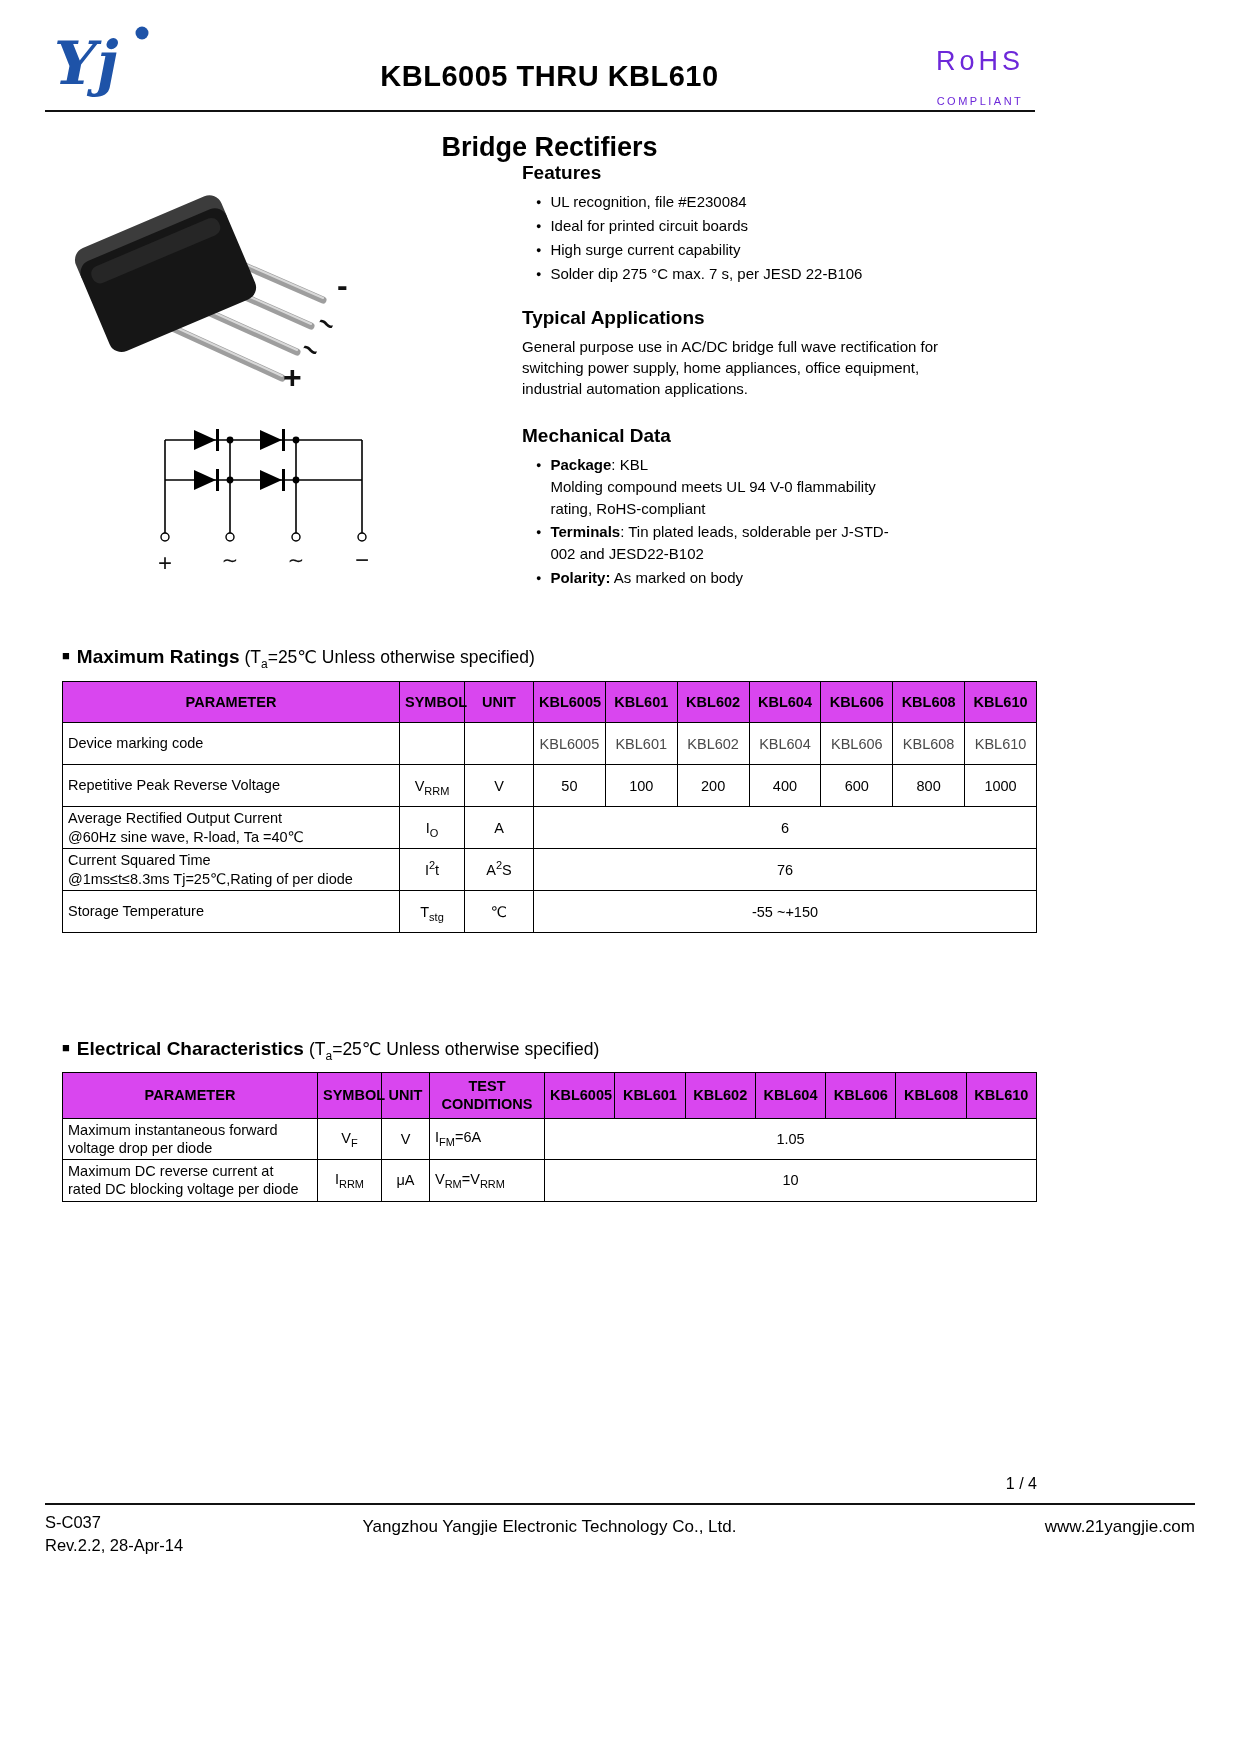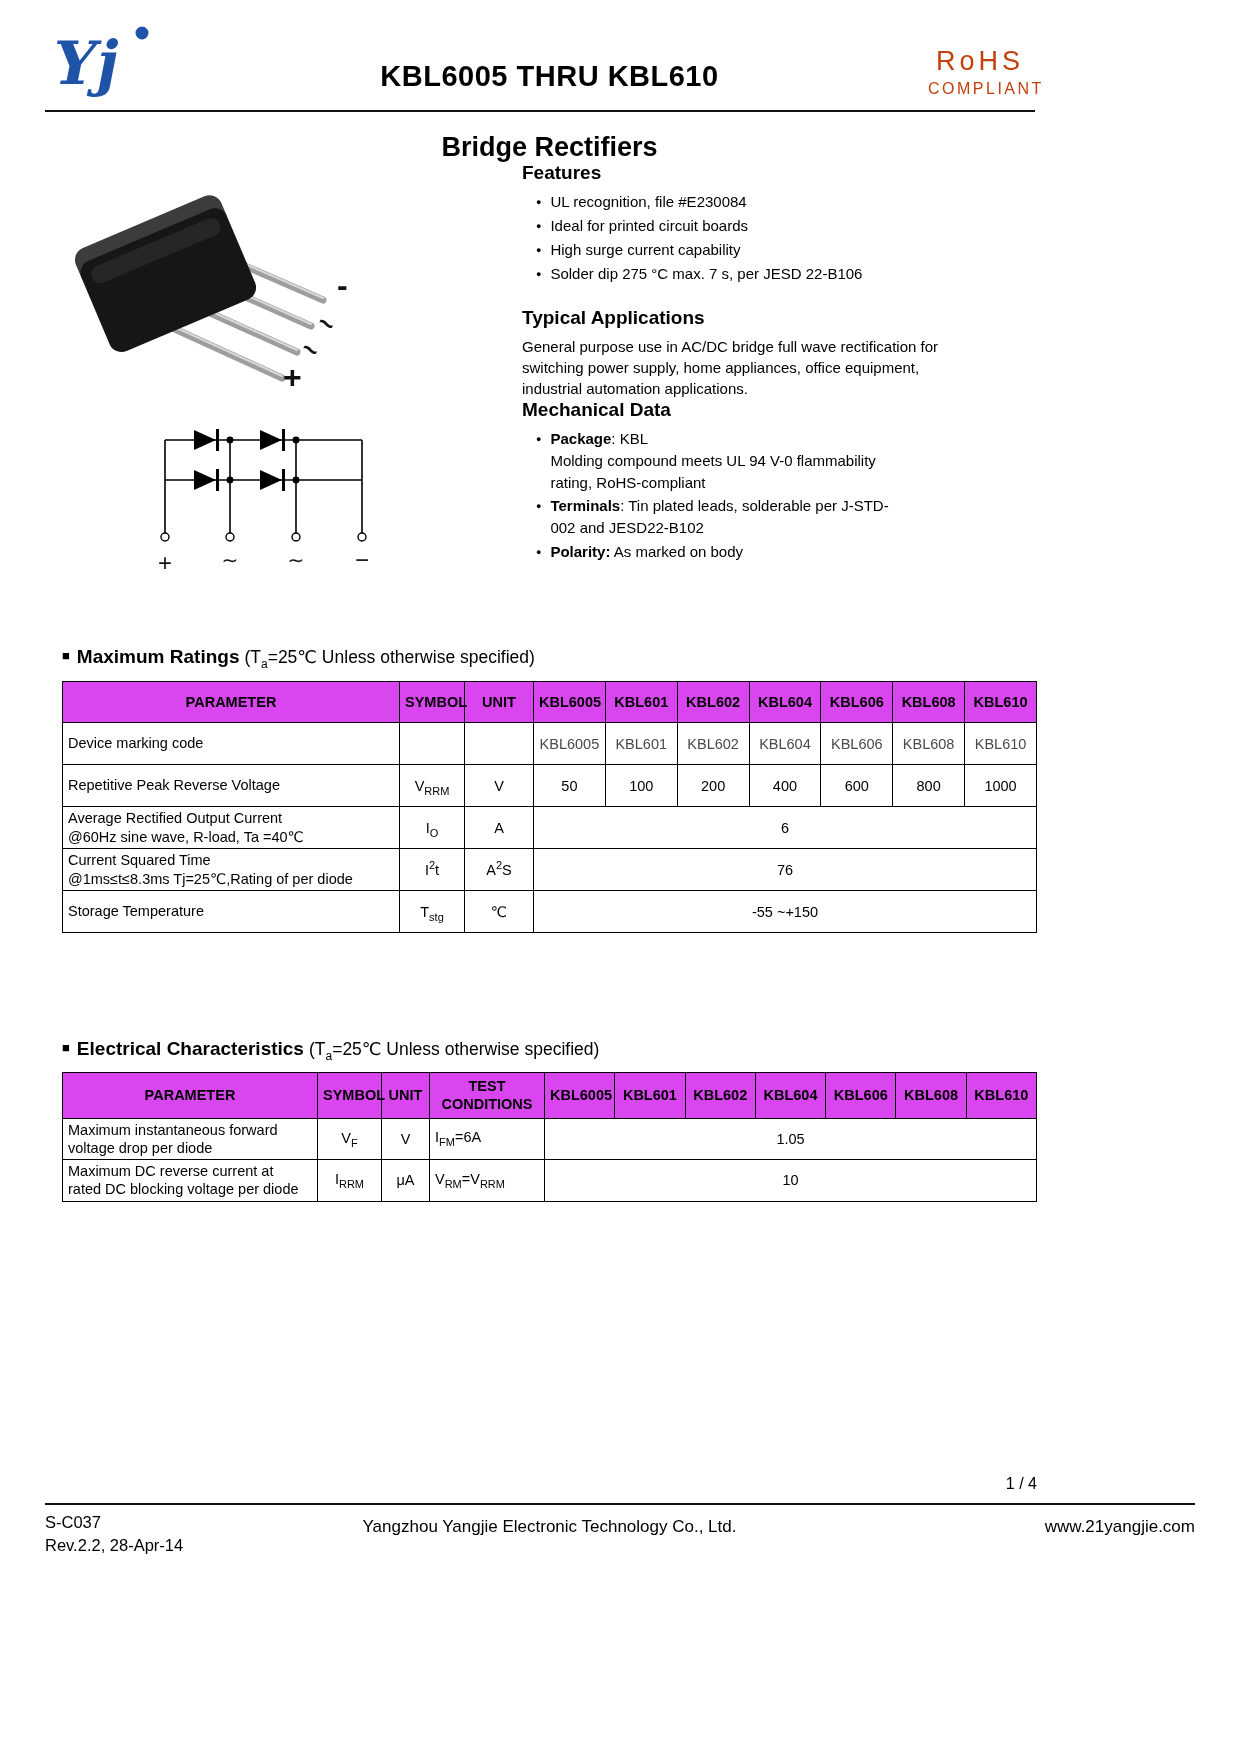--- a/index.html
+++ b/index.html
@@ -7,23 +7,23 @@
   .page {
     position:relative; width:1240px; height:1754px; background:#ffffff;
     font-family:"Liberation Sans","DejaVu Sans",sans-serif; color:#000;
     overflow:hidden;
   }
 
   
   .logo { position:absolute; left:52px; top:20px; }
   .doc-title { position:absolute; left:62px; top:60px; width:975px; text-align:center;
     font-size:29px; font-weight:bold; letter-spacing:0.5px; }
-  .rohs { position:absolute; left:928px; top:46px; width:104px; text-align:center; color:#c2410c; }
+  .rohs { position:absolute; left:928px; top:46px; width:104px; text-align:center; color:#6d28d9; }
   .rohs-main { font-size:27px; letter-spacing:4px; }
-  .rohs-sub  { font-size:16px; letter-spacing:2.5px; margin-top:3px; }
+  .rohs-sub  { font-size:11px; letter-spacing:2.5px; margin-top:18px; }
   .header-rule { position:absolute; left:45px; top:110px; width:990px; border-top:2px solid #111; }
 
   .main-title { position:absolute; left:62px; top:132px; width:975px; text-align:center;
     font-size:27px; font-weight:bold; }
 
   
   .photo   { position:absolute; left:65px;  top:180px; }
   .circuit { position:absolute; left:150px; top:415px; }
   .lead    { stroke:#9e9e9e; stroke-width:7; stroke-linecap:round; }
   .lead-hi { stroke:#d9d9d9; stroke-width:2; stroke-linecap:round; }
@@ -33,21 +33,21 @@
   
   .right-col { position:absolute; left:522px; top:162px; width:470px; }
   .h3 { font-size:19px; font-weight:bold; margin-bottom:7px; }
   .blist { padding-left:14px; margin-bottom:4px; }
   .bitem { display:flex; font-size:15px; line-height:1.45; margin-bottom:2px; }
   .blt { font-size:9px; line-height:22px; margin-right:9px; flex:none; }
   .mcont { width:345px; }
   .extra { display:block; }
   .body { font-size:15px; line-height:1.4; width:460px; }
   .mt22 { margin-top:22px; }
-  .mt24 { }
+  .mt24 { margin-top:26px; }
 
   
   .sec-head { position:absolute; left:62px; font-size:19px; white-space:nowrap; }
   .sec-head .marker { font-size:13px; vertical-align:3px; margin-right:7px; }
   .sec-head .sec-title { font-weight:bold; margin-right:5px; }
   .sec-head .sec-cond { font-size:17.5px; }
   .sec-head sub { font-size:12px; }
 
   
   .tbl { position:absolute; left:62px; width:975px; border-collapse:collapse;

